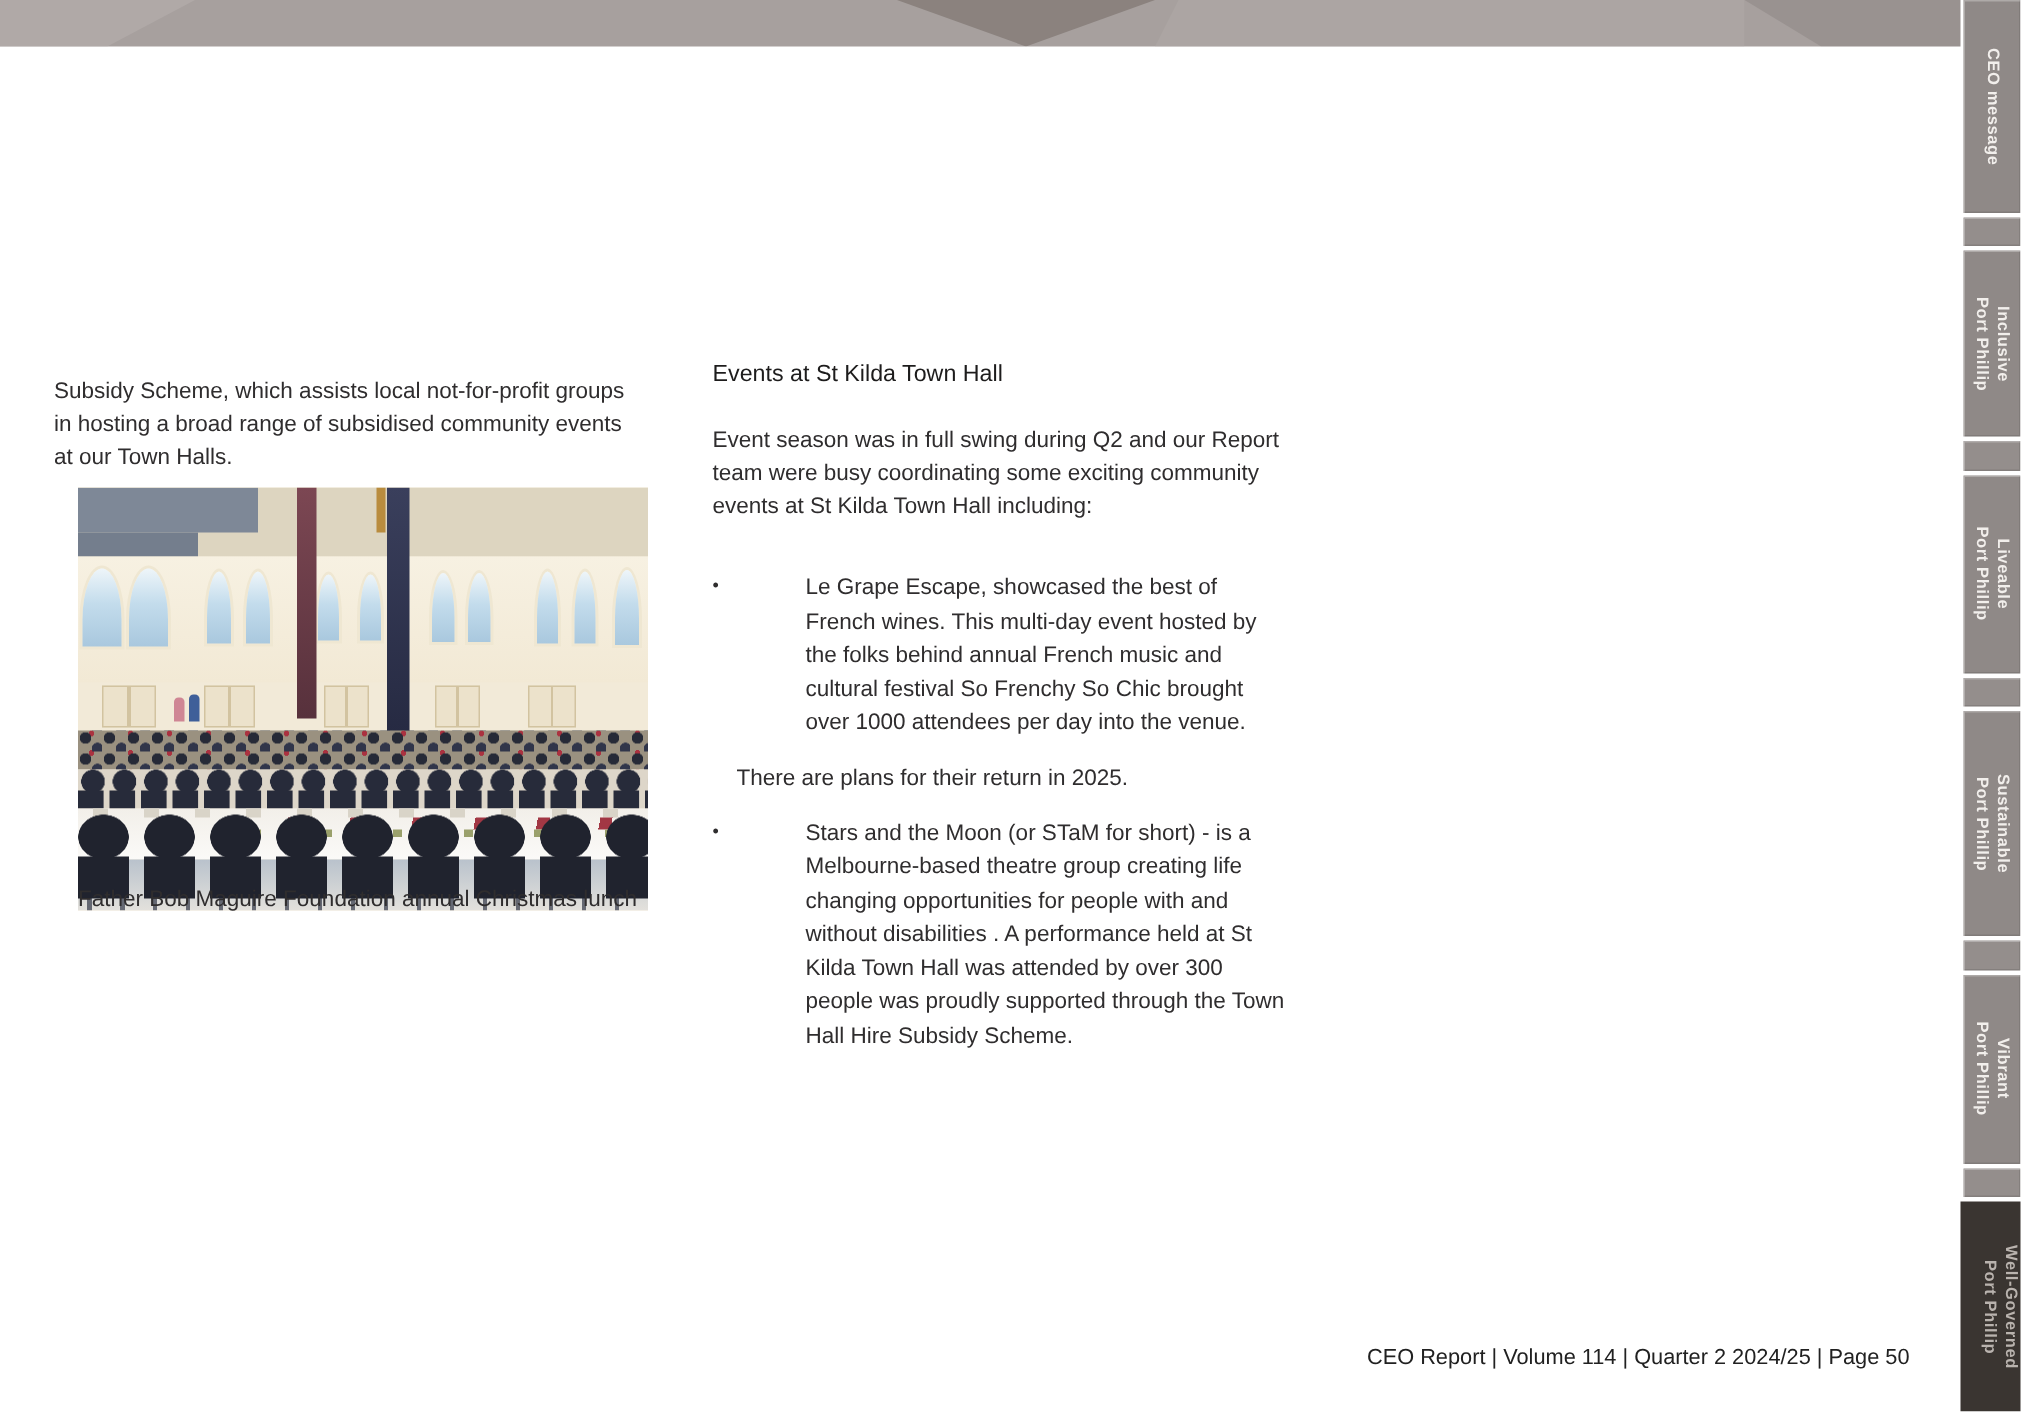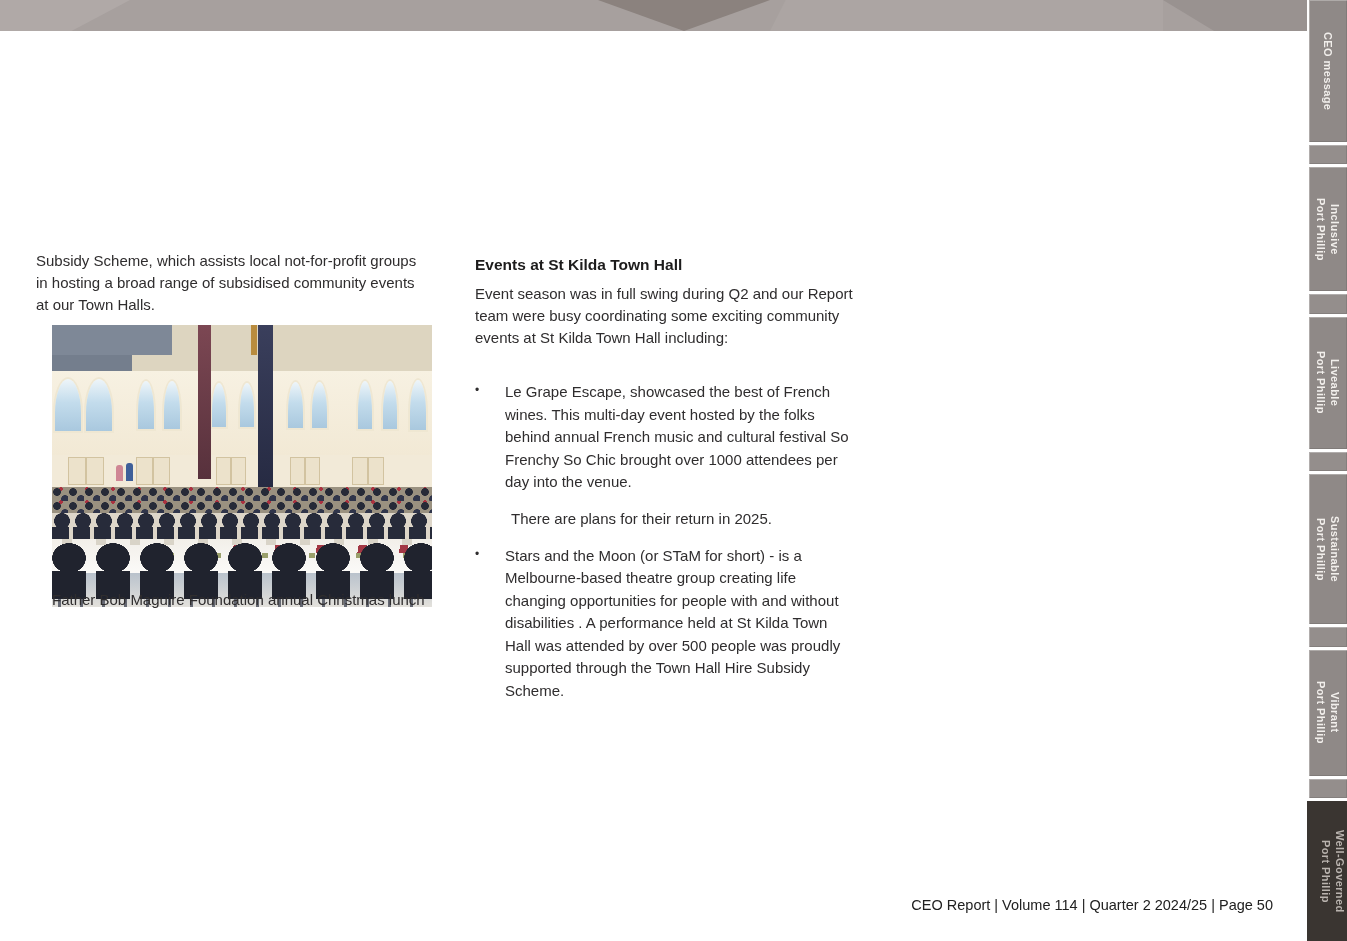--- a/index.html
+++ b/index.html
@@ -29,28 +29,28 @@
   .t4 { flex:0 0 150px; } .t5 { flex:0 0 126px; } .t6 { flex:0 0 140px; }
   .tab-label { writing-mode:vertical-rl; font-size:11px; font-weight:bold; color:#f2efec;
                letter-spacing:.4px; line-height:1.3; text-align:center; white-space:nowrap; }
   .tab.active { width:52px; background:#3a3531; box-shadow:none; }
   .tab.active .tab-label { color:#b9b3ae; }
 
   
   .para { position:absolute; color:#2f2d2e; font-size:15px; line-height:22px; }
   #left-para { left:36px; top:250px; width:384px; }
   #caption   { left:52px; top:589px; width:384px; }
-  #rc-heading{ position:absolute; left:475px; top:256px; width:378px;
-               font-size:15.5px; font-weight:bold; color:#1d1c1c; }
+  #rc-heading{ position:absolute; left:475px; top:241px; width:378px;
+               font-size:15.5px; font-weight:normal; color:#1d1c1c; }
   #rc-para   { left:475px; top:283px; width:380px; }
   .bullets   { position:absolute; left:475px; top:381px; width:382px; }
   .bullet    { display:flex; }
   .bullet .dot   { flex:0 0 30px; font-size:12px; padding-top:2px; color:#2f2d2e; }
-  .bullet .btext { flex:1; font-size:15px; line-height:22.5px; color:#2f2d2e; }
-  .followup  { margin:14px 0 15px 36px; font-size:15px; line-height:22px; color:#2f2d2e; }
+  .bullet .btext { flex:1; font-size:15px; line-height:22.5px; color:#2f2d2e;margin-left:32px; }
+  .followup  { margin:14px 0 15px 16px; font-size:15px; line-height:22px; color:#2f2d2e; }
   #footer { position:absolute; top:897px; right:74px; font-size:14.5px; color:#212121; }
 
   
   .photo { position:absolute; left:52px; top:325px; width:380px; height:282px;
            background:#f2ead8; overflow:hidden; }
   .photo > div { position:absolute; }
 
   .ph-ceiling { left:0; right:0; top:0; height:46px; background:#ddd5c0; overflow:hidden; }
   .ph-blue { background:#7e8897; }
 
@@ -179,21 +179,21 @@
 <div id="rc-para" class="para">Event season was in full swing during Q2 and our Report team were busy coordinating some exciting community events at St Kilda Town Hall including:</div>
 
 <div class="bullets">
   <div class="bullet">
     <div class="dot">•</div>
     <div class="btext">Le Grape Escape, showcased the best of French wines. This multi-day event hosted by the folks behind annual French music and cultural festival So Frenchy So Chic brought over 1000 attendees per day into the venue.</div>
   </div>
   <div class="followup">There are plans for their return in 2025.</div>
   <div class="bullet">
     <div class="dot">•</div>
-    <div class="btext">Stars and the Moon (or STaM for short) - is a Melbourne-based theatre group creating life changing opportunities for people with and without disabilities . A performance held at St Kilda Town Hall was attended by over 500 people was proudly supported through the Town Hall Hire Subsidy Scheme.</div>
+    <div class="btext">Stars and the Moon (or STaM for short) - is a Melbourne-based theatre group creating life changing opportunities for people with and without disabilities . A performance held at St Kilda Town Hall was attended by over 300 people was proudly supported through the Town Hall Hire Subsidy Scheme.</div>
   </div>
 </div>
 
 <div id="footer">CEO Report | Volume 114  | Quarter 2 2024/25 | Page 50</div>
 
 <div class="sidebar">
   <div class="tab t1">
     <div class="tab-label">
       <div>CEO message</div>
       <div></div>

